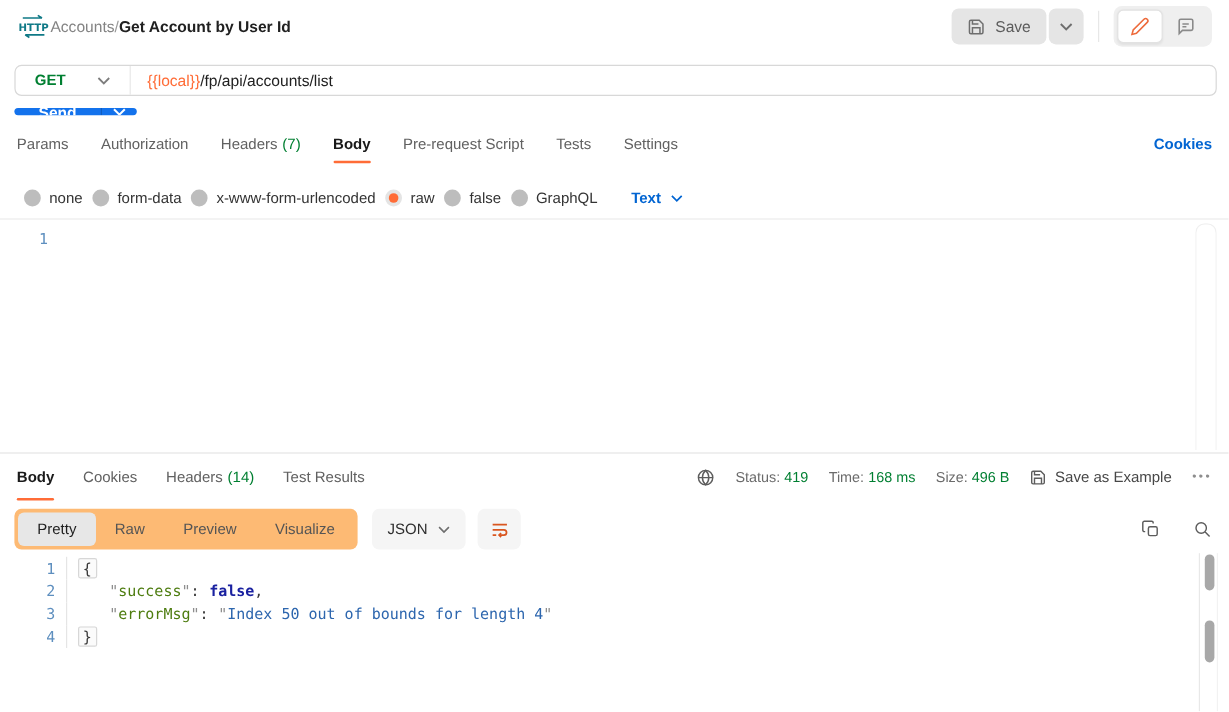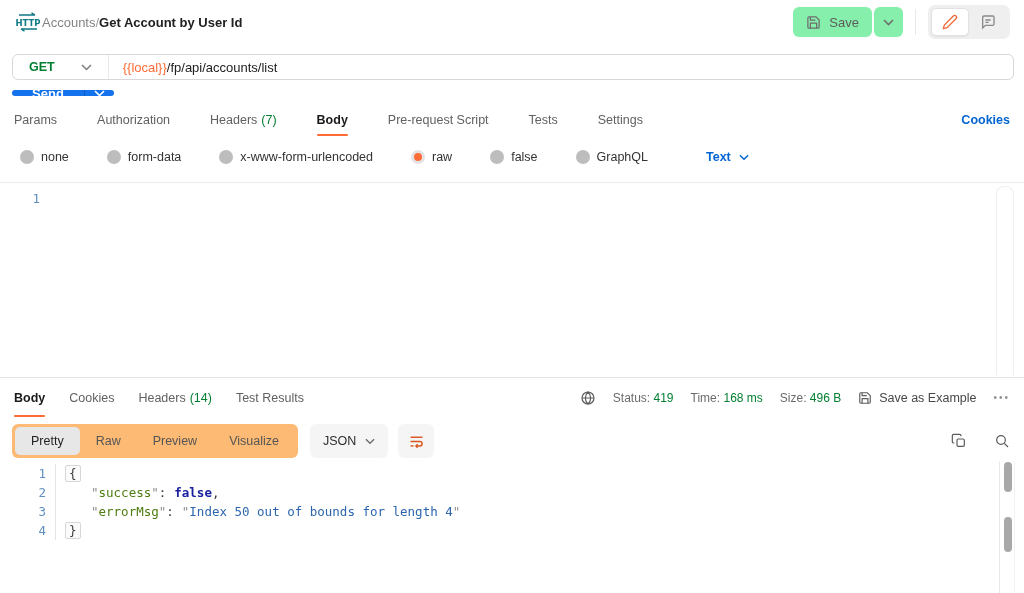--- a/index.html
+++ b/index.html
@@ -11,50 +11,50 @@
   svg { display:block; }
 
   
   .topbar { position:absolute; top:0; left:0; right:0; height:44px; display:flex; align-items:center; justify-content:space-between; padding:0 14px; }
   .tb-left { display:flex; align-items:center; }
   .crumb-parent { color:#848484; }
   .crumb-sep { color:#9a9a9a; }
   .crumb-current { color:#212121; font-weight:700; }
   .tb-right { display:flex; align-items:center; gap:12px; }
   .save-group { display:flex; gap:2px; }
-  .btn-gray { background:#86efac; border-radius:6px; height:30px; display:flex; align-items:center; gap:8px; padding:0 13px; color:#5c5c5c; font-size:13px; cursor:default; }
+  .btn-gray { background:#e5e5e5; border-radius:6px; height:30px; display:flex; align-items:center; gap:8px; padding:0 13px; color:#5c5c5c; font-size:13px; cursor:default; }
   .btn-gray.icon-only { padding:0 9px; }
   .tb-divider { width:1px; height:26px; background:#e7e7e7; }
   .edit-group { background:#efefef; border-radius:7px; padding:3px; display:flex; align-items:center; }
   .edit-seg { width:38px; height:28px; display:flex; align-items:center; justify-content:center; border-radius:5px; }
   .edit-seg.active { background:#fff; border:1px solid #e2e2e2; box-shadow:0 1px 2px rgba(0,0,0,.06); }
 
   
   .url-row { position:absolute; top:54px; left:12px; right:10px; height:42px; display:flex; gap:10px;flex-direction:column; }
   .url-box { flex:1; border:1px solid #d8d8d8; border-radius:6px; background:#fff; display:flex; align-items:center; }
   .method { display:flex; align-items:center; gap:26px; padding:0 16px; }
   .method-label { color:#007f31; font-weight:700; font-size:12.5px; }
   .v-div { width:1px; height:24px; background:#e8e8e8; }
   .url-text { padding-left:14px; font-size:13px; color:#212121; white-space:nowrap; }
   .url-var { color:#ff6c37; }
   .send-btn { width:102px; border-radius:6px; background:#1372ec; color:#fff; display:flex; overflow:hidden; }
   .send-main { flex:1; display:flex; align-items:center; justify-content:center; font-weight:700; font-size:13px; }
   .send-caret { width:30px; display:flex; align-items:center; justify-content:center; border-left:1px solid rgba(0,0,0,.18); }
 
   
-  .req-tabs { position:absolute; top:104px; left:14px; right:14px; height:32px; display:flex; align-items:center; gap:40px; font-size:12.5px; color:#616161; }
+  .req-tabs { position:absolute; top:104px; left:14px; right:14px; height:32px; display:flex; align-items:center; gap:27px; font-size:12.5px; color:#616161; }
   .tab { position:relative; height:100%; display:flex; align-items:center; gap:4px; cursor:default; white-space:nowrap; }
   .tab.active { color:#1a1a1a; font-weight:600; }
   .tab.active::after { content:""; position:absolute; left:0; right:0; bottom:0; height:2px; background:#ff6c37; border-radius:1px; }
   .count-green { color:#007f31; }
   .link-blue { color:#0265d2; font-weight:600; }
   .tabs-right { margin-left:auto; }
 
   
-  .mode-row { position:absolute; top:142px; left:20px; height:30px; display:flex; align-items:center; gap:38px; font-size:12.5px; color:#333; }
+  .mode-row { position:absolute; top:142px; left:20px; height:30px; display:flex; align-items:flex-end; gap:8px; font-size:12.5px; color:#333; }
   .mode { display:flex; align-items:center; gap:7px; cursor:default; }
   .radio { width:14px; height:14px; border-radius:50%; background:#bdbdbd; position:relative; }
   .radio.selected { background:#e4e4e4; }
   .radio.selected::after { content:""; position:absolute; left:3px; top:3px; width:8px; height:8px; border-radius:50%; background:#ff6c37; }
   .lang-select { display:flex; align-items:center; gap:8px; color:#0265d2; font-weight:600; margin-left:20px; }
 
   
   .editor { position:absolute; top:182px; left:0; right:0; bottom:216px; border-top:1px solid #ececec; }
   .editor-line { display:flex; padding-top:8px; font-family:"DejaVu Sans Mono", monospace; font-size:12.5px; }
   .ed-ln { flex:0 0 40px; text-align:right; color:#5e8fbf; }

